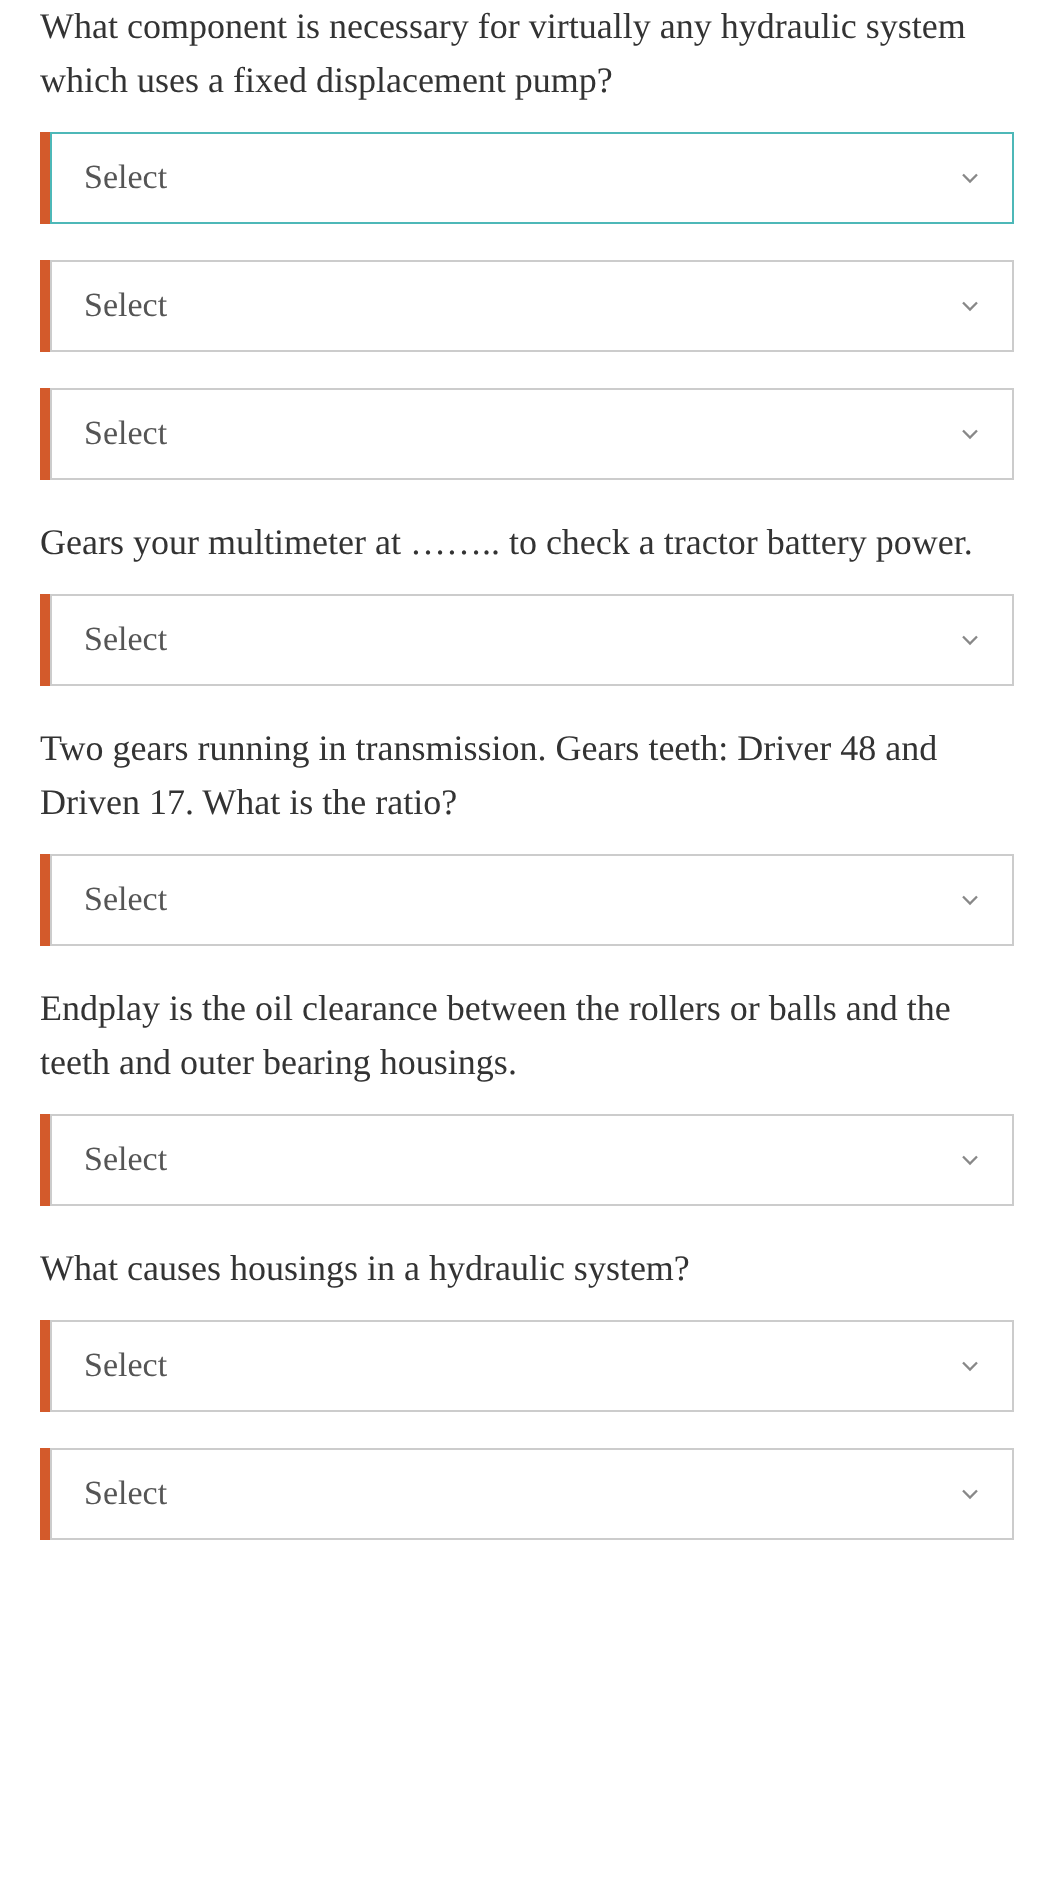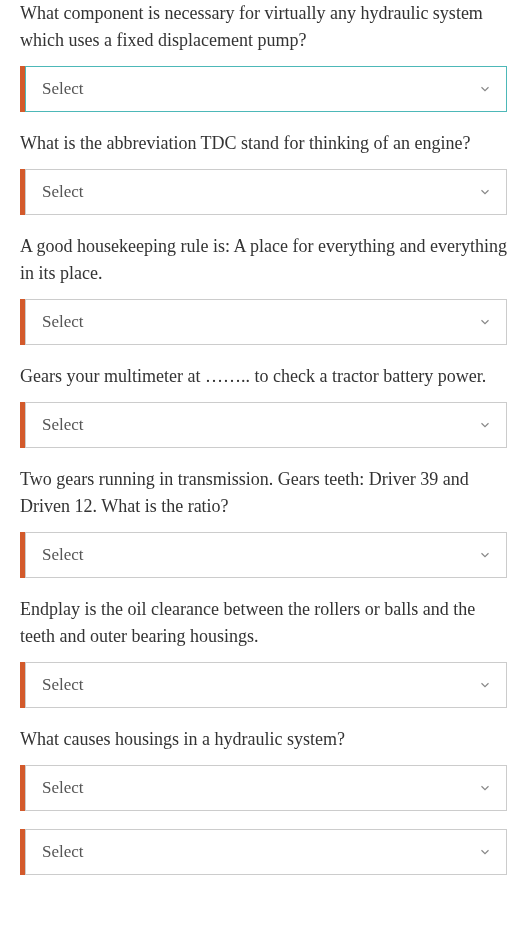--- a/index.html
+++ b/index.html
@@ -74,35 +74,33 @@
         <span class="chevron">
           <svg viewBox="0 0 24 24" fill="none" stroke="#888" stroke-width="2">
               <polyline points="6 9 12 15 18 9"></polyline>
             </svg>
         </span>
       </div>
     </div>
   </div>
 
   <div class="question-block">
-    <div class="question-text">What is the abbreviation TDC stand for thinking of an engine?</div>
     <div class="select-wrap">
       <div class="select-box">
         <span>Select</span>
         <span class="chevron">
           <svg viewBox="0 0 24 24" fill="none" stroke="#888" stroke-width="2">
               <polyline points="6 9 12 15 18 9"></polyline>
             </svg>
         </span>
       </div>
     </div>
   </div>
 
   <div class="question-block">
-    <div class="question-text">A good housekeeping rule is: A place for everything and everything in its place.</div>
     <div class="select-wrap">
       <div class="select-box">
         <span>Select</span>
         <span class="chevron">
           <svg viewBox="0 0 24 24" fill="none" stroke="#888" stroke-width="2">
               <polyline points="6 9 12 15 18 9"></polyline>
             </svg>
         </span>
       </div>
     </div>
@@ -116,21 +114,21 @@
         <span class="chevron">
           <svg viewBox="0 0 24 24" fill="none" stroke="#888" stroke-width="2">
               <polyline points="6 9 12 15 18 9"></polyline>
             </svg>
         </span>
       </div>
     </div>
   </div>
 
   <div class="question-block">
-    <div class="question-text">Two gears running in transmission. Gears teeth: Driver 39 and Driven 12. What is the ratio?</div>
+    <div class="question-text">Two gears running in transmission. Gears teeth: Driver 48 and Driven 17. What is the ratio?</div>
     <div class="select-wrap">
       <div class="select-box">
         <span>Select</span>
         <span class="chevron">
           <svg viewBox="0 0 24 24" fill="none" stroke="#888" stroke-width="2">
               <polyline points="6 9 12 15 18 9"></polyline>
             </svg>
         </span>
       </div>
     </div>

